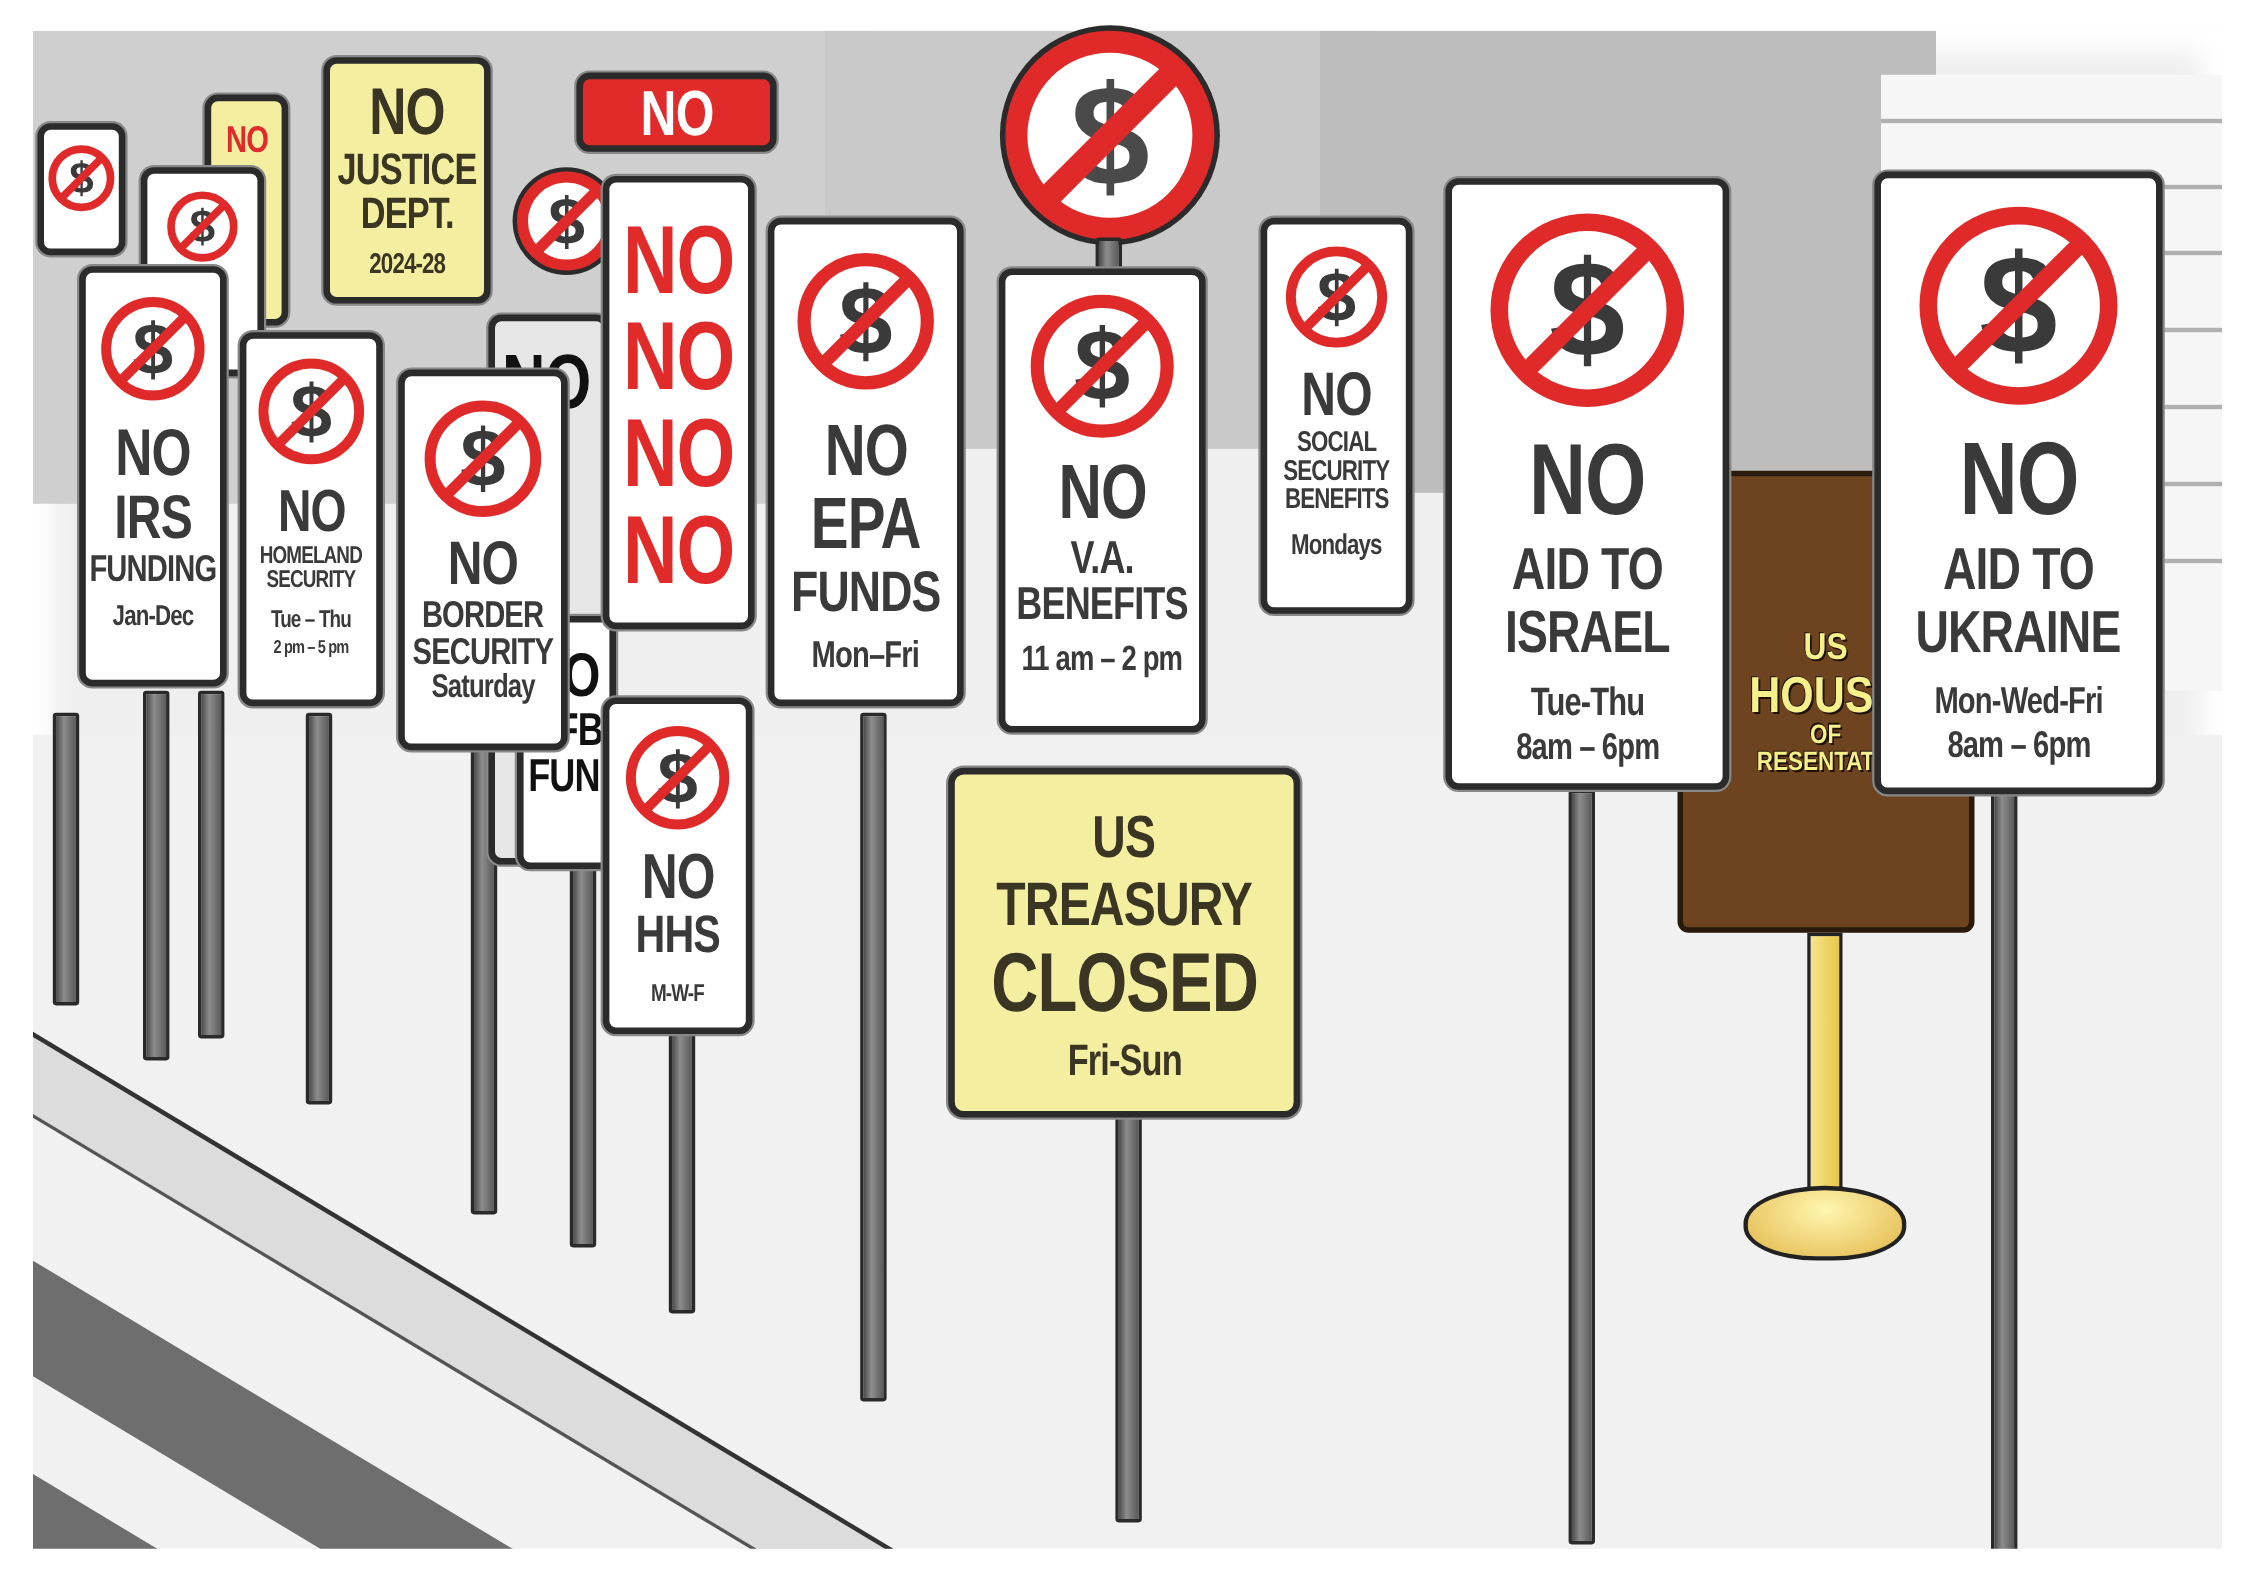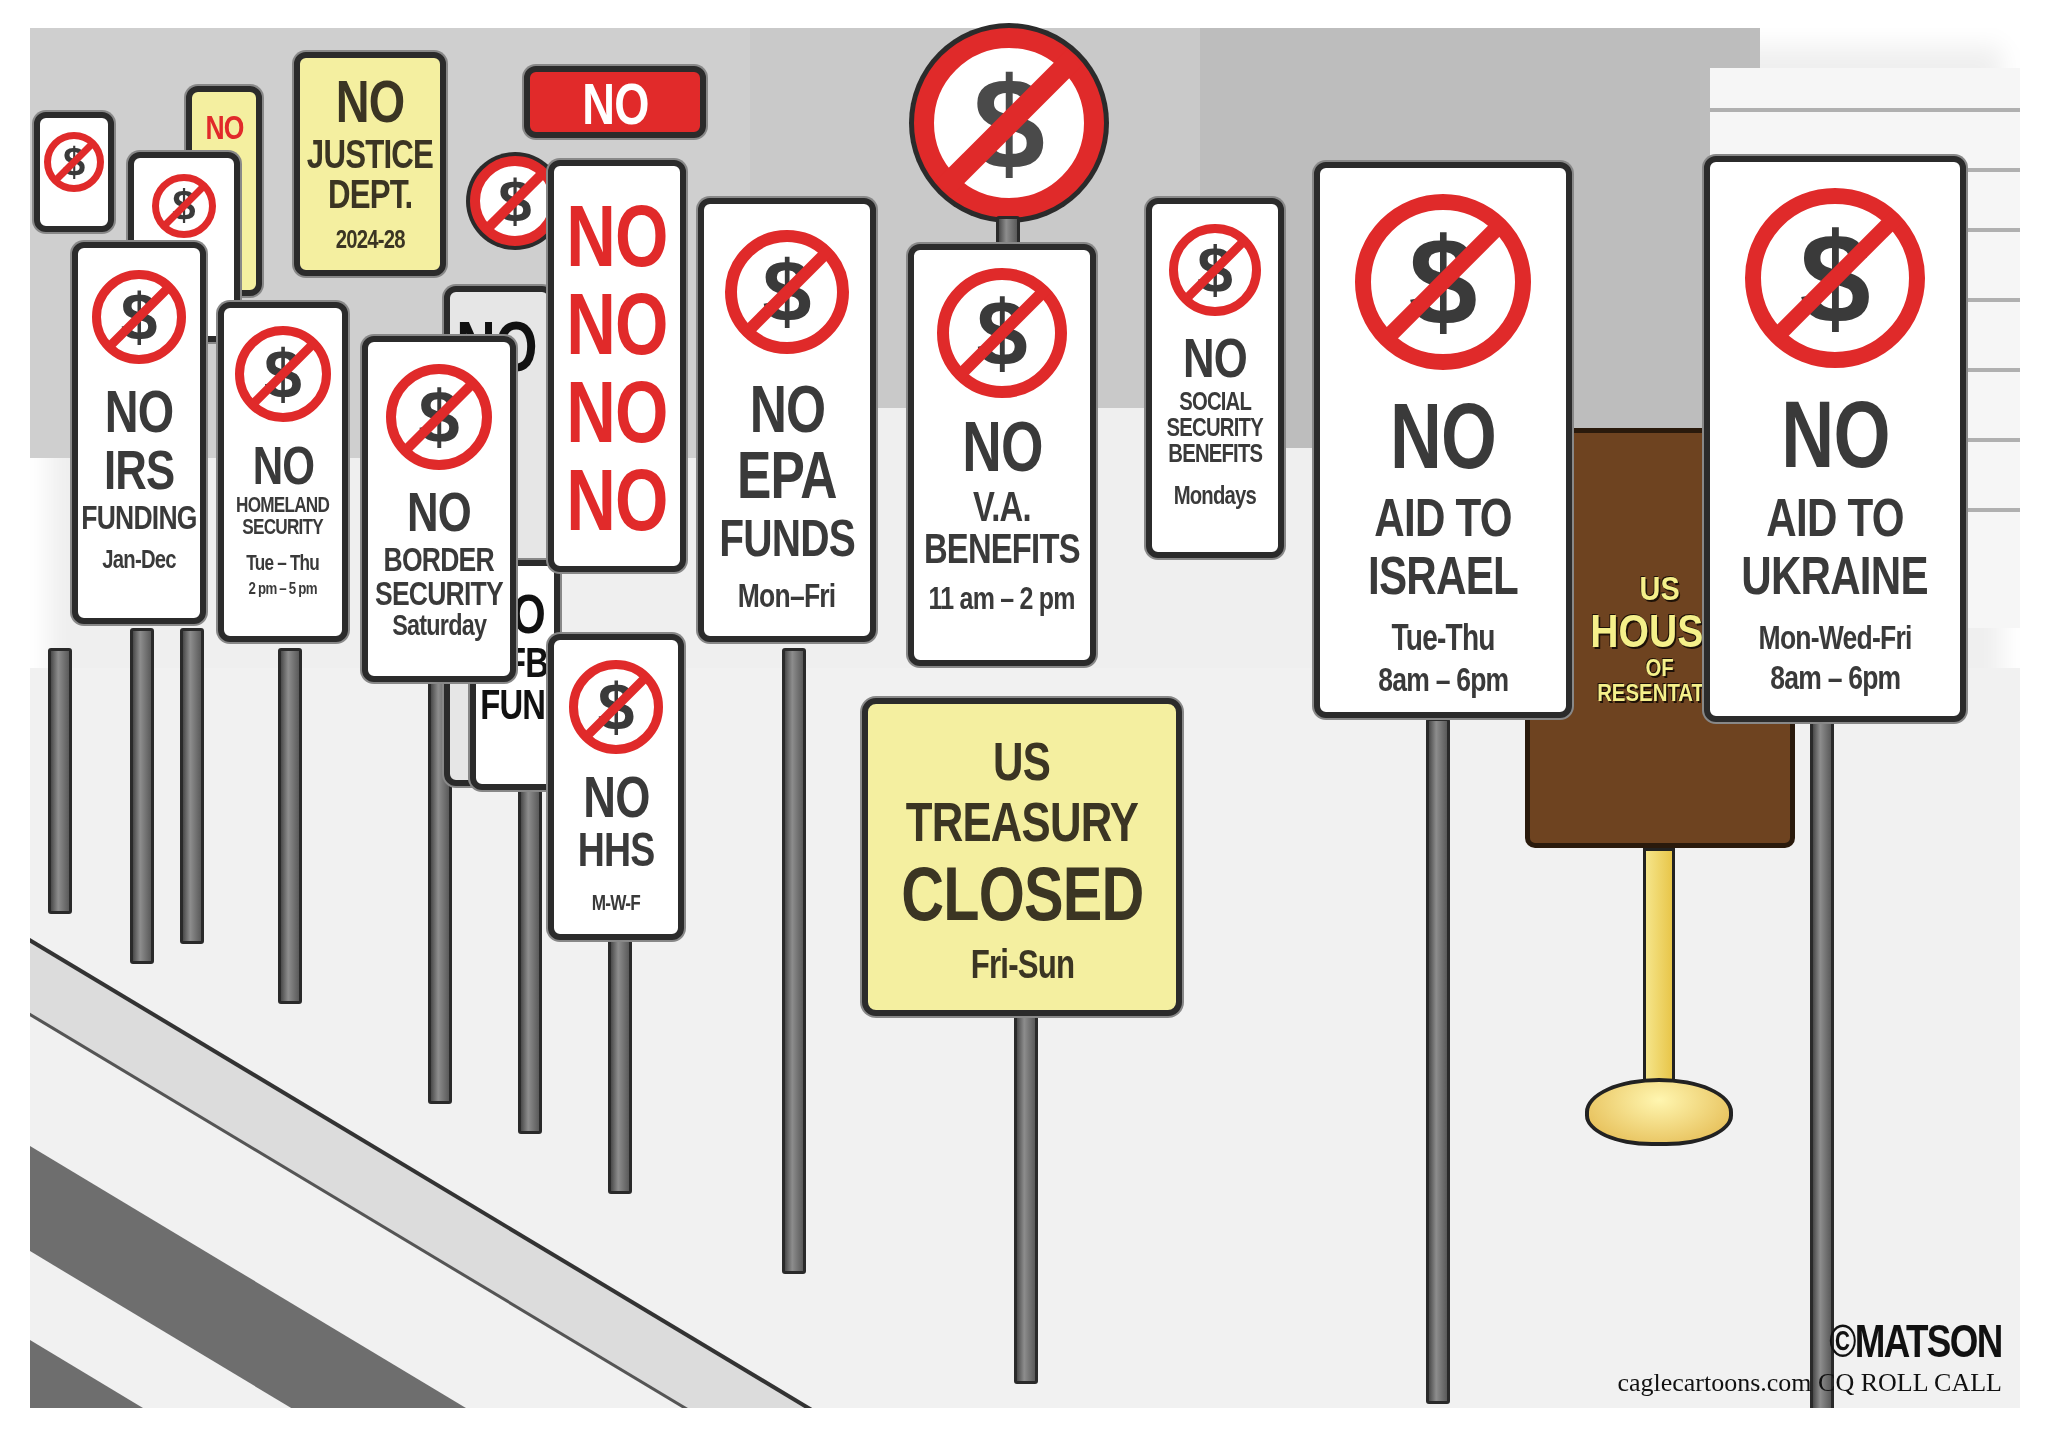--- a/index.html
+++ b/index.html
@@ -245,17 +245,13 @@
       <span class="d" style="font-size:128px;">$</span>
       <span class="slash" style="width:176px;height:16px;"></span>
     </div>
     <span class="t" style="font-size:94px;margin-top:20px;">NO</span>
     <span class="t" style="font-size:54px;margin-top:8px;">AID TO</span>
     <span class="t" style="font-size:54px;margin-top:4px;">UKRAINE</span>
     <span class="t" style="font-size:34px;margin-top:18px;">Mon-Wed-Fri</span>
     <span class="t" style="font-size:34px;margin-top:6px;">8am – 6pm</span>
   </div>
 
-  <div class="credit">
-    <div><span class="sig">©MATSON</span></div>
-    <div class="line">caglecartoons.com CQ ROLL CALL</div>
-  </div>
 </div>
 
 </body></html>

